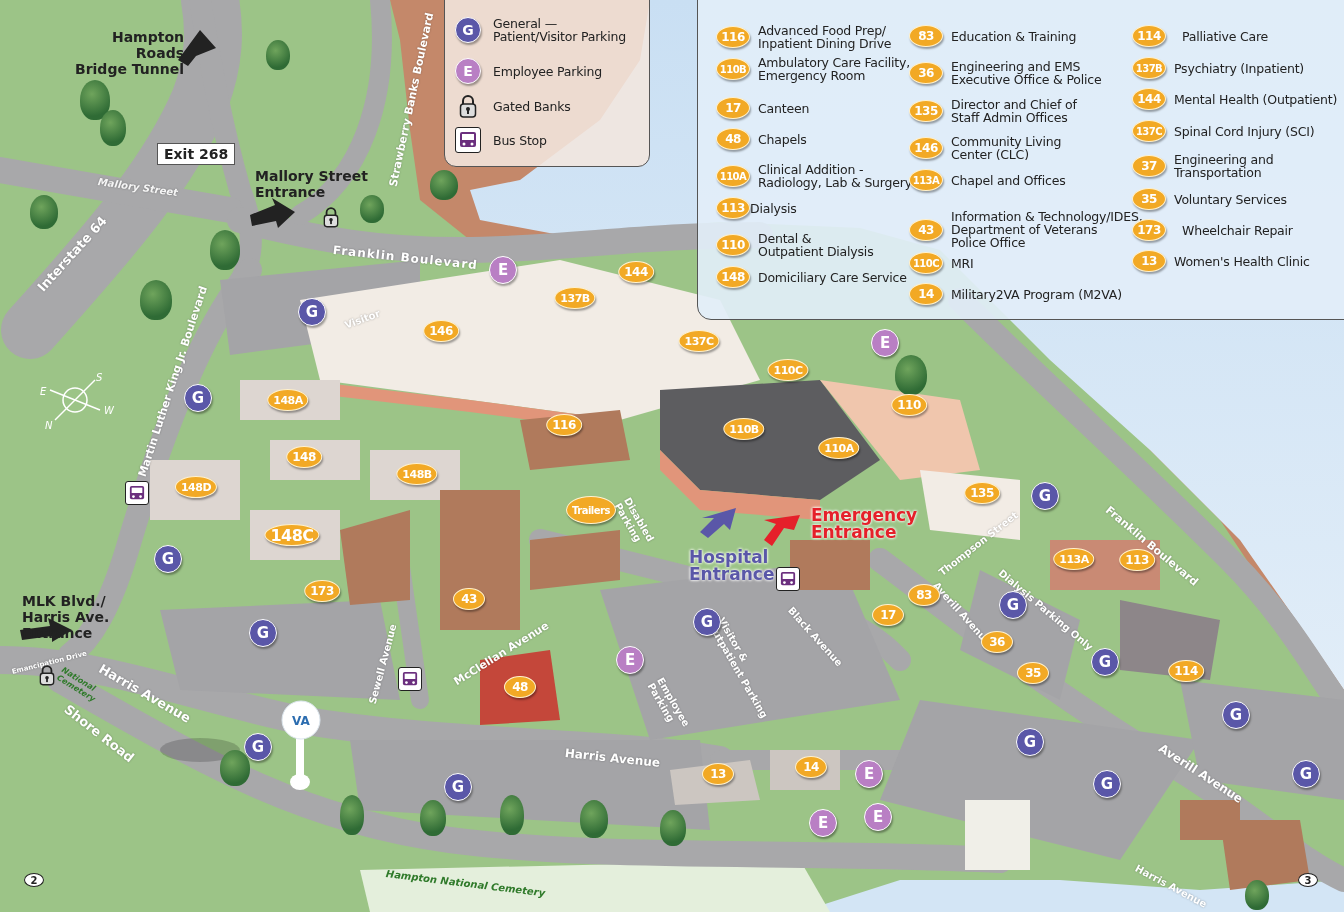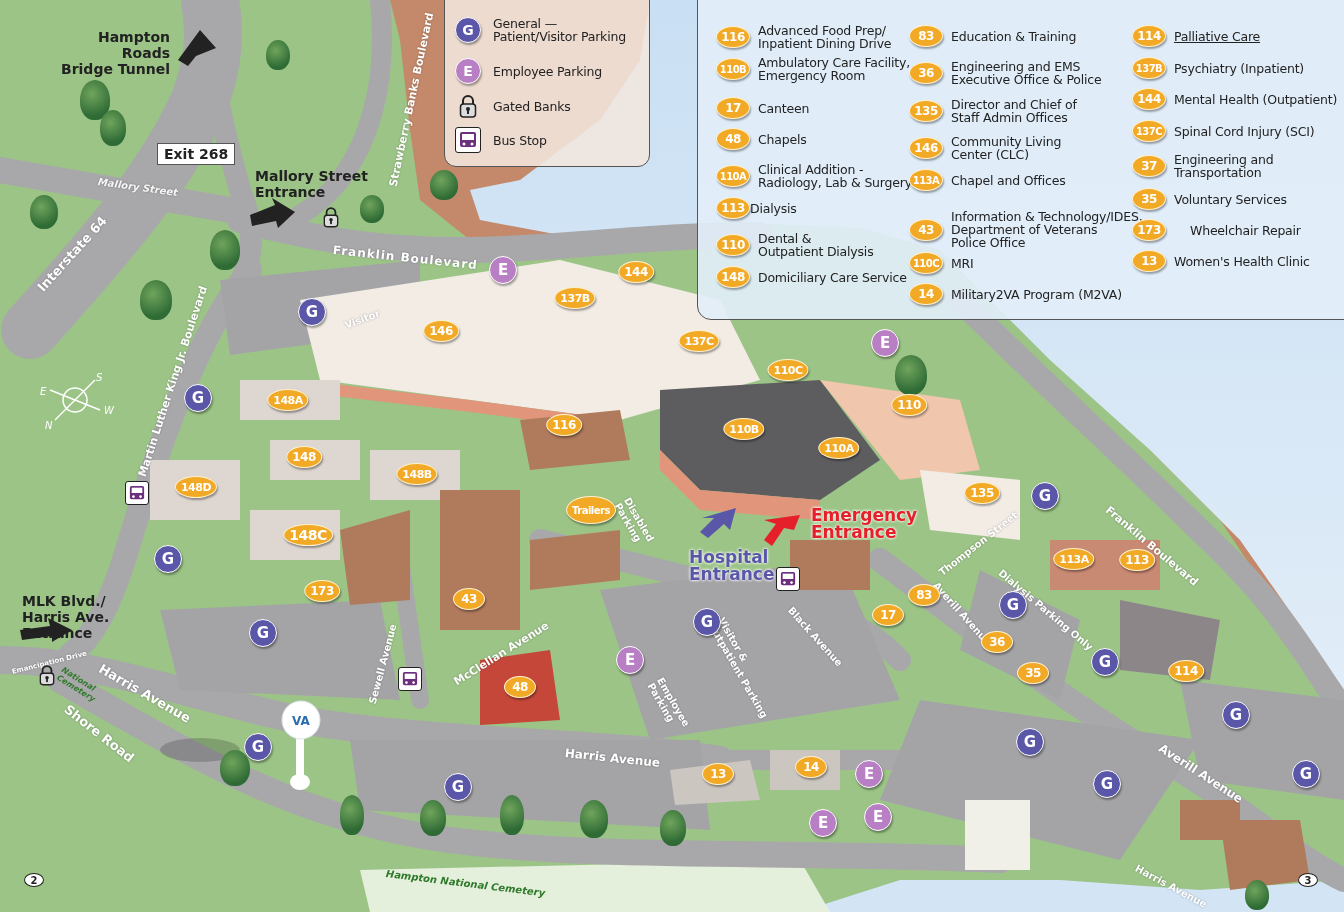--- a/index.html
+++ b/index.html
@@ -203,21 +203,21 @@
   <div class="road-label" style="left:940px;top:568px;transform:rotate(-38deg);font-size:10px">Thompson Street</div>
   <div class="road-label" style="left:935px;top:578px;transform:rotate(48deg);font-size:10px">Averill Avenue</div>
   <div class="road-label" style="left:1000px;top:566px;transform:rotate(40deg);font-size:10px;color:#fff">Dialysis Parking Only</div>
   <div class="road-label" style="left:1160px;top:740px;transform:rotate(33deg);font-size:12px">Averill Avenue</div>
   <div class="road-label" style="left:1136px;top:862px;transform:rotate(28deg);font-size:10px">Harris Avenue</div>
   <div class="road-label" style="left:622px;top:490px;transform:rotate(60deg);font-size:10px;width:60px;white-space:normal;line-height:11px">Disabled Parking</div>
   <div class="road-label" style="left:655px;top:670px;transform:rotate(60deg);font-size:10px;width:60px;white-space:normal;line-height:11px">Employee Parking</div>
   <div class="road-label" style="left:716px;top:610px;transform:rotate(60deg);font-size:10px;width:110px;white-space:normal;line-height:11px">Visitor &amp; Outpatient Parking</div>
   <div class="road-label" style="left:386px;top:868px;transform:rotate(7deg);font-size:10px;color:#2f7a2a;font-style:italic;text-shadow:none">Hampton National Cemetery</div>
 
-  <div class="callout" style="left:54px;top:29px;text-align:right;width:116px">
+  <div class="callout" style="left:68px;top:29px;text-align:right;width:116px">
     <span style="display:block">Hampton Roads</span>
     <span style="display:block">Bridge Tunnel</span>
   </div>
   <div class="exit-box" style="left:157px;top:143px">Exit 268</div>
   <div class="callout" style="left:255px;top:168px">
     <span style="display:block">Mallory Street</span>
     <span style="display:block">Entrance</span>
   </div>
   <div class="callout" style="left:22px;top:593px">
     <span style="display:block">MLK Blvd./</span>
@@ -247,21 +247,21 @@
       <div class="bldg map-bldg" style="left: 288px; top: 400px; font-size: 11px;">148A</div>
       <div class="bldg map-bldg" style="left: 909px; top: 405px;">110</div>
       <div class="bldg map-bldg" style="left: 564px; top: 425px;">116</div>
       <div class="bldg map-bldg" style="left: 744px; top: 429px; font-size: 11px;">110B</div>
       <div class="bldg map-bldg" style="left: 839px; top: 448px; font-size: 11px;">110A</div>
       <div class="bldg map-bldg" style="left: 304px; top: 457px;">148</div>
       <div class="bldg map-bldg" style="left: 417px; top: 474px; font-size: 11px;">148B</div>
       <div class="bldg map-bldg" style="left: 196px; top: 487px; font-size: 11px;">148D</div>
       <div class="bldg map-bldg" style="left: 982px; top: 493px;">135</div>
       <div class="bldg map-bldg" style="left: 591px; top: 510px; font-size: 10px; height: 28px;">Trailers</div>
-      <div class="bldg map-bldg" style="left: 308px; top: 535px; font-size: 14px;">148C</div>
+      <div class="bldg map-bldg" style="left: 292px; top: 535px; font-size: 16px;">148C</div>
       <div class="bldg map-bldg" style="left: 1074px; top: 559px; font-size: 11px;">113A</div>
       <div class="bldg map-bldg" style="left: 1137px; top: 560px;">113</div>
       <div class="bldg map-bldg" style="left: 322px; top: 591px;">173</div>
       <div class="bldg map-bldg" style="left: 924px; top: 595px;">83</div>
       <div class="bldg map-bldg" style="left: 469px; top: 599px;">43</div>
       <div class="bldg map-bldg" style="left: 888px; top: 615px;">17</div>
       <div class="bldg map-bldg" style="left: 997px; top: 642px;">36</div>
       <div class="bldg map-bldg" style="left: 1033px; top: 673px;">35</div>
       <div class="bldg map-bldg" style="left: 1186px; top: 671px;">114</div>
       <div class="bldg map-bldg" style="left: 520px; top: 687px;">48</div>
@@ -464,21 +464,21 @@
           </div>
         </div>
         <div class="lg-row" style="left: 211px; top: 288px;">
           <div class="bldg" style="width: 34px; font-size: 12px;">14</div>
           <div class="lg-text" style="margin-left: 8px;">
             <span>Military2VA Program (M2VA)</span>
           </div>
         </div>
         <div class="lg-row" style="left: 434px; top: 30px;">
           <div class="bldg" style="width: 34px; font-size: 12px;">114</div>
-          <div class="lg-text" style="margin-left: 8px; text-decoration: underline;">
+          <div class="lg-text" style="margin-left: 16px;">
             <span>Palliative Care</span>
           </div>
         </div>
         <div class="lg-row" style="left: 434px; top: 62px;">
           <div class="bldg" style="width: 34px; font-size: 10px;">137B</div>
           <div class="lg-text" style="margin-left: 8px;">
             <span>Psychiatry (Inpatient)</span>
           </div>
         </div>
         <div class="lg-row" style="left: 434px; top: 93px;">
@@ -501,21 +501,21 @@
           </div>
         </div>
         <div class="lg-row" style="left: 434px; top: 193px;">
           <div class="bldg" style="width: 34px; font-size: 12px;">35</div>
           <div class="lg-text" style="margin-left: 8px;">
             <span>Voluntary Services</span>
           </div>
         </div>
         <div class="lg-row" style="left: 434px; top: 224px;">
           <div class="bldg" style="width: 34px; font-size: 12px;">173</div>
-          <div class="lg-text" style="margin-left: 24px;">
+          <div class="lg-text" style="margin-left: 16px;">
             <span>Wheelchair Repair</span>
           </div>
         </div>
         <div class="lg-row" style="left: 434px; top: 255px;">
           <div class="bldg" style="width: 34px; font-size: 12px;">13</div>
           <div class="lg-text" style="margin-left: 8px;">
             <span>Women's Health Clinic</span>
           </div>
         </div>
       </div>

